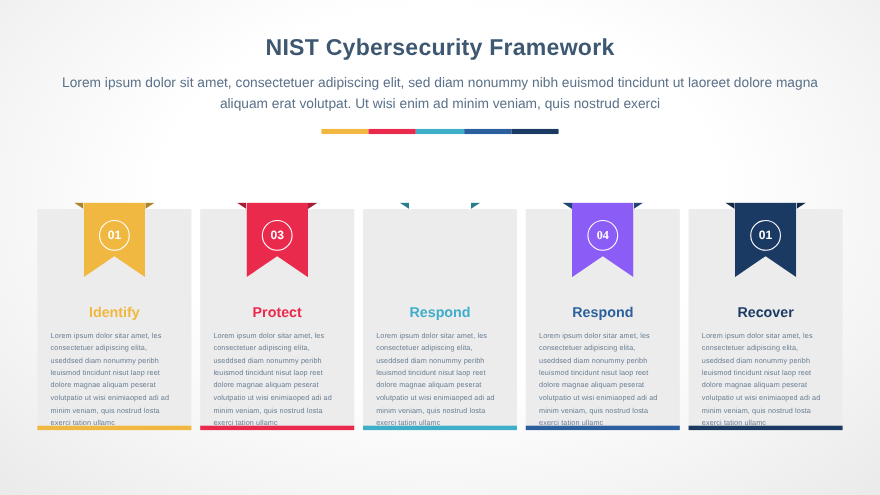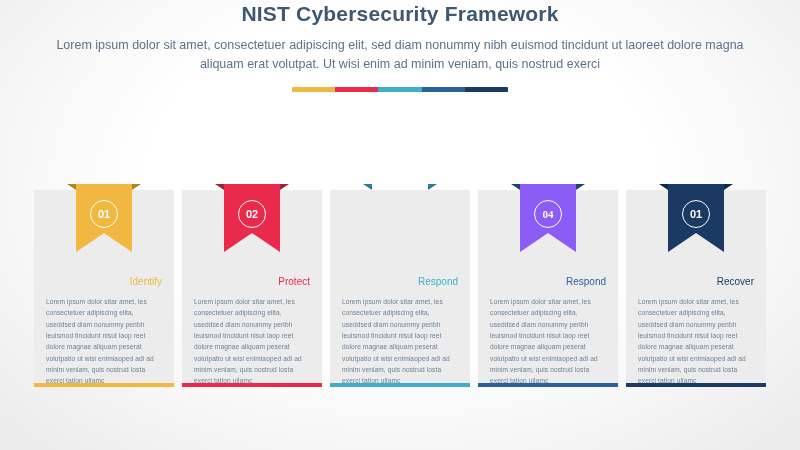--- a/index.html
+++ b/index.html
@@ -14,21 +14,21 @@
     background: #ffffff;
   }
   .slide {
     position: relative;
     width: 800px;
     height: 450px;
     background: radial-gradient(ellipse at 50% 40%, #ffffff 0%, #ffffff 45%, #f4f4f4 75%, #eaeaea 100%);
     box-sizing: border-box;
   }
   .header {
-    padding-top: 2px;
+    padding-top: 32px;
     text-align: center;
   }
   .title {
     font-size: 21px;
     font-weight: bold;
     color: #3e5871;
     letter-spacing: 0.2px;
     margin: 0;
   }
   .subtitle {
@@ -105,23 +105,23 @@
     border-radius: 50%;
     color: #ffffff;
     font-size: 11px;
     font-weight: bold;
     display: flex;
     align-items: center;
     justify-content: center;
     line-height: 1;
   }
   .card-title {
-    text-align: right;
-    font-size: 10px;
-    font-weight: normal;
+    text-align: center;
+    font-size: 13px;
+    font-weight: bold;
     margin: 0 0 9px 0;
   }
   .card-desc {
     font-size: 6.6px;
     line-height: 1.72;
     color: #6b7f93;
     text-align: left;
     letter-spacing: 0.1px;
   }
   .card-bottom {
@@ -159,21 +159,21 @@
       </div>
       <div class="card-title" style="color: rgb(240, 184, 64);">Identify</div>
       <div class="card-desc">Lorem ipsum dolor sitar amet, les consectetuer adipiscing elita, useddsed diam nonummy peribh leuismod tincidunt nisut laop reet dolore magnae aliquam peserat volutpatio ut wisi enimiaoped adi ad minim veniam, quis nostrud losta exerci tation ullamc</div>
       <div class="card-bottom" style="background: rgb(240, 184, 64);"></div>
     </div>
 
     <div class="card">
       <div class="ribbon-fold-l" style="background: rgb(168, 30, 55);"></div>
       <div class="ribbon-fold-r" style="background: rgb(168, 30, 55);"></div>
       <div class="ribbon" style="background: rgb(234, 42, 77);">
-        <div class="ribbon-num">02</div>
+        <div class="ribbon-num">03</div>
       </div>
       <div class="card-title" style="color: rgb(234, 42, 77);">Protect</div>
       <div class="card-desc">Lorem ipsum dolor sitar amet, les consectetuer adipiscing elita, useddsed diam nonummy peribh leuismod tincidunt nisut laop reet dolore magnae aliquam peserat volutpatio ut wisi enimiaoped adi ad minim veniam, quis nostrud losta exerci tation ullamc</div>
       <div class="card-bottom" style="background: rgb(234, 42, 77);"></div>
     </div>
 
     <div class="card">
       <div class="ribbon-fold-l" style="background: rgb(45, 125, 145);"></div>
       <div class="ribbon-fold-r" style="background: rgb(45, 125, 145);"></div>
       <div class="card-title" style="color: rgb(62, 174, 201);">Respond</div>

